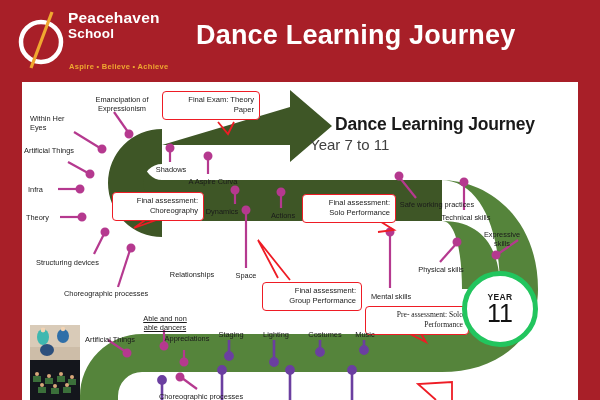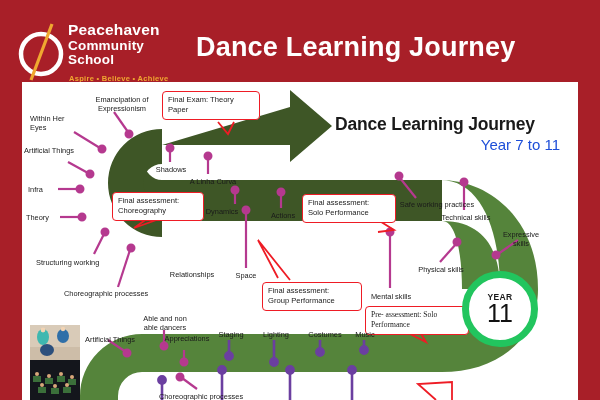--- a/index.html
+++ b/index.html
@@ -4,21 +4,21 @@
 <style>
   * { box-sizing: border-box; margin: 0; padding: 0; }
   body {
     width: 600px; height: 400px; overflow: hidden;
     font-family: "Liberation Sans", sans-serif;
     background: #a81f28;
   }
   .poster { position: relative; width: 600px; height: 400px; background: #a81f28; }
 
   
-  .header { position: absolute; left: 0; top: 12px; width: 600px; height: 82px; }
+  .header { position: absolute; left: 0; top: 0; width: 600px; height: 82px; }
   .logo-block { position: absolute; left: 14px; top: 8px; width: 175px; height: 66px; }
   .logo-mark { position: absolute; left: 0; top: 2px; width: 56px; height: 60px; }
   .logo-text { position: absolute; left: 54px; top: 2px; }
   .logo-text .l1, .logo-text .l2, .logo-text .l3 {
     color: #ffffff; font-weight: bold; line-height: 1.08; letter-spacing: .2px;
   }
   .logo-text .l1 { font-size: 15.5px; }
   .logo-text .l2 { font-size: 13.5px; }
   .logo-text .l3 { font-size: 13.5px; }
   .logo-motto { position: absolute; left: 55px; top: 54px; color: #f0a830;
@@ -35,42 +35,42 @@
   }
 
   .band-svg { position: absolute; left: 0; top: 0; width: 556px; height: 318px; }
 
   
   .journey-title {
     position: absolute; left: 288px; top: 32px; width: 250px; text-align: center;
     color: #1a1a1a; font-size: 17.5px; font-weight: bold; letter-spacing: -.2px;
   }
   .journey-sub {
-    position: absolute; left: 288px; top: 54px; width: 250px; text-align: right;
-    color: #1d4ed8; font-size: 15px;
+    position: absolute; left: 288px; top: 54px; width: 250px; text-align: left;
+    color: #404040; font-size: 15px;
   }
 
   
   .pin-label {
     position: absolute; color: #1a1a1a; font-size: 7.4px; line-height: 1.22;
     white-space: pre-line;
   }
   .pin-label.ctr { text-align: center; }
 
   
   .callout {
     position: absolute; background: #ffffff; border: 1.6px solid #ee1c25;
     border-radius: 4px; padding: 3px 5px; color: #1a1a1a;
-    font-size: 7.6px; line-height: 1.35; white-space: pre-line;
+    font-size: 7.6px; line-height: 1.35; white-space: pre-line; text-align: right;
   }
 
   
   .year-badge {
     position: absolute; left: 440px; top: 189px; width: 76px; height: 76px;
-    border-radius: 50%; background: #ffffff; border: 7px solid #22c55e;
+    border-radius: 50%; background: #ffffff; border: 5px solid #22c55e;
     display: flex; flex-direction: column; align-items: center; justify-content: center;
   }
   .year-badge .yw { font-size: 8.5px; font-weight: bold; color: #1a1a1a; letter-spacing: .4px; }
   .year-badge .yn { font-size: 25px; font-weight: normal; color: #111111; line-height: .95; }
 
   
   .photo { position: absolute; overflow: hidden; }
   .photo-top { left: 8px; top: 243px; width: 50px; height: 35px; background:#d8c8b4; }
   .photo-bot { left: 8px; top: 278px; width: 50px; height: 40px; background:#14161c; }
 </style>
@@ -81,21 +81,20 @@
 
   <div class="header">
 
     <div class="logo-block">
       <svg class="logo-mark" viewBox="0 0 56 60">
         <circle cx="27" cy="32" r="20" fill="none" stroke="#ffffff" stroke-width="4.5"></circle>
         <line x1="38" y1="2" x2="17" y2="58" stroke="#f0a830" stroke-width="3.2"></line>
       </svg>
       <div class="logo-text">
         <div class="l1">Peacehaven</div>
-        <div class="l2">Community</div>
         <div class="l3">School</div>
       </div>
       <div class="logo-motto">Aspire • Believe • Achieve</div>
     </div>
 
     <div class="header-title">Dance Learning Journey</div>
   </div>
 
   <div class="canvas">
 
@@ -253,40 +252,40 @@
     </div>
 
     <div>
         <div class="pin-label ctr" style="left: 58px; top: 13px; width: 84px;">Emancipation of
 Expressionism</div>
         <div class="pin-label" style="left: 8px; top: 32px; width: 56px;">Within Her
 Eyes</div>
         <div class="pin-label" style="left: 2px; top: 64px; width: 72px;">Artificial Things</div>
         <div class="pin-label" style="left: 6px; top: 103px; width: 30px;">Infra</div>
         <div class="pin-label" style="left: 4px; top: 131px; width: 34px;">Theory</div>
-        <div class="pin-label" style="left: 14px; top: 176px; width: 80px;">Structuring working</div>
+        <div class="pin-label" style="left: 14px; top: 176px; width: 80px;">Structuring devices</div>
         <div class="pin-label" style="left: 42px; top: 207px; width: 100px;">Choreographic processes</div>
       </div>
     <div>
         <div class="pin-label ctr" style="left: 126px; top: 83px; width: 46px;">Shadows</div>
-        <div class="pin-label ctr" style="left: 160px; top: 95px; width: 62px;">A Linha Curva</div>
+        <div class="pin-label ctr" style="left: 160px; top: 95px; width: 62px;">A Aspire Curva</div>
         <div class="pin-label ctr" style="left: 176px; top: 125px; width: 48px;">Dynamics</div>
         <div class="pin-label ctr" style="left: 240px; top: 129px; width: 42px;">Actions</div>
         <div class="pin-label ctr" style="left: 140px; top: 188px; width: 60px;">Relationships</div>
         <div class="pin-label ctr" style="left: 206px; top: 189px; width: 36px;">Space</div>
         <div class="pin-label ctr" style="left: 368px; top: 118px; width: 94px;">Safe working practices</div>
         <div class="pin-label ctr" style="left: 410px; top: 131px; width: 68px;">Technical skills</div>
         <div class="pin-label ctr" style="left: 388px; top: 183px; width: 62px;">Physical skills</div>
-        <div class="pin-label ctr" style="left: 473px; top: 148px; width: 52px;">Expressive
+        <div class="pin-label ctr" style="left: 454px; top: 148px; width: 52px;">Expressive
 skills</div>
         <div class="pin-label ctr" style="left: 340px; top: 210px; width: 58px;">Mental skills</div>
       </div>
     <div>
         <div class="pin-label ctr" style="left: 54px; top: 253px; width: 68px;">Artificial Things</div>
-        <div class="pin-label ctr" style="left: 112px; top: 232px; width: 62px;">Able and non
+        <div class="pin-label ctr" style="left: 112px; top: 232px; width: 62px; text-decoration: underline;">Able and non
 able dancers</div>
         <div class="pin-label ctr" style="left: 133px; top: 252px; width: 64px;">Appreciations</div>
         <div class="pin-label ctr" style="left: 187px; top: 248px; width: 44px;">Staging</div>
         <div class="pin-label ctr" style="left: 232px; top: 248px; width: 44px;">Lighting</div>
         <div class="pin-label ctr" style="left: 278px; top: 248px; width: 50px;">Costumes</div>
         <div class="pin-label ctr" style="left: 324px; top: 248px; width: 38px;">Music</div>
         <div class="pin-label ctr" style="left: 124px; top: 310px; width: 110px;">Choreographic processes</div>
       </div>
   </div>
 </div>

